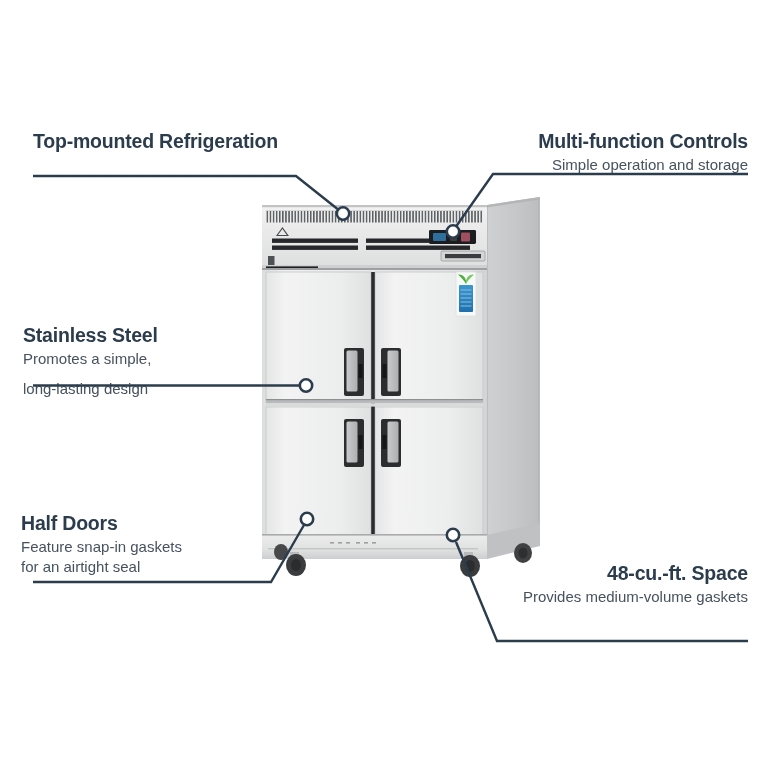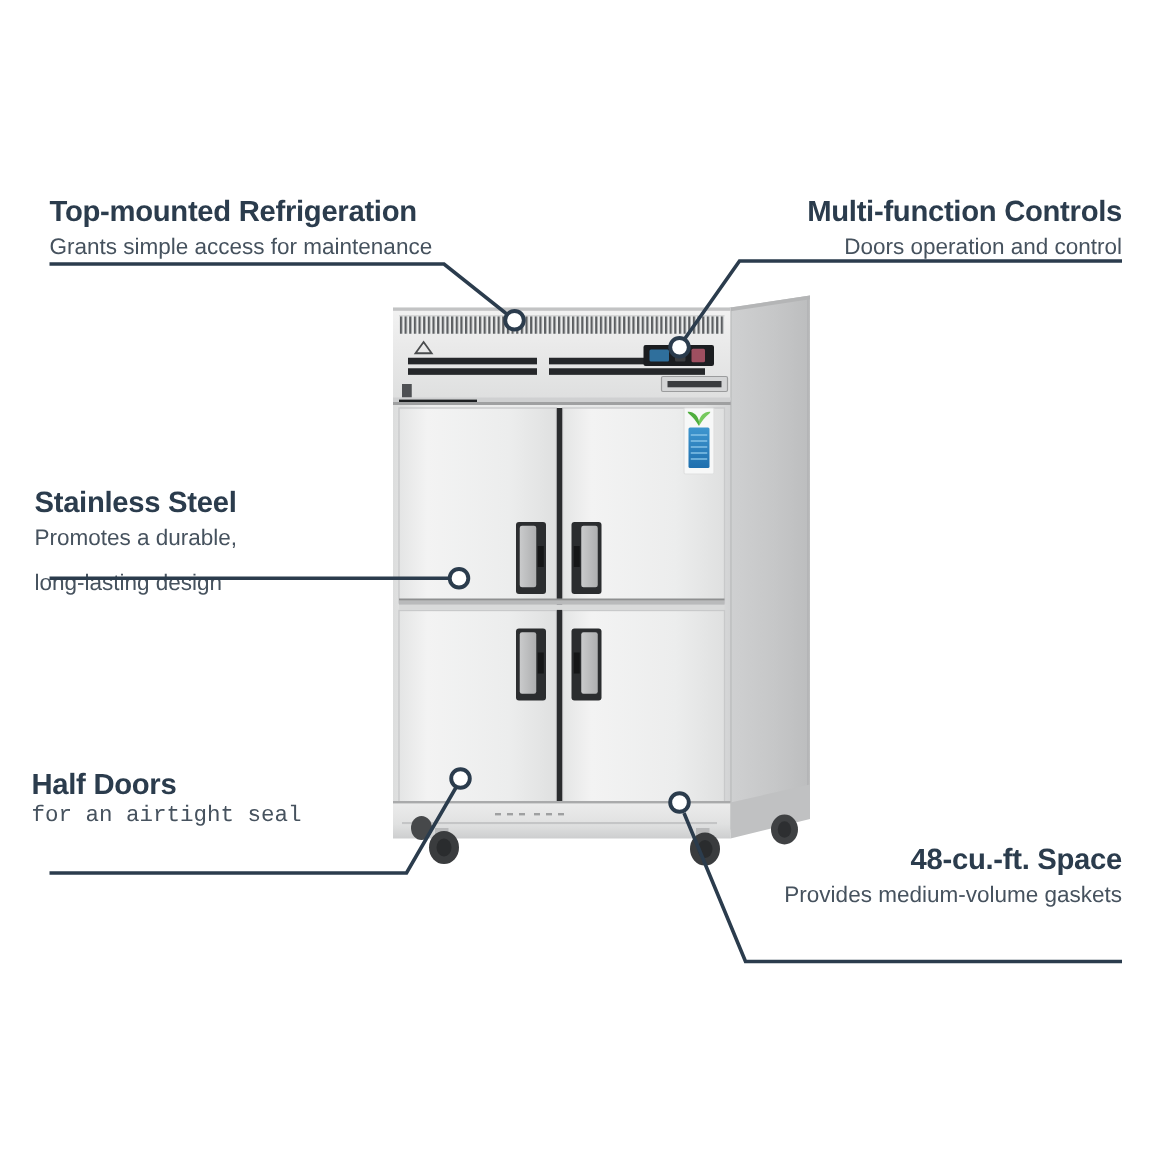--- a/index.html
+++ b/index.html
@@ -269,37 +269,37 @@
 
     <path class="lead-path" d="M33,582 L271,582 L304,525"></path>
     <circle class="lead-dot" cx="307" cy="519" r="6.2"></circle>
 
     <path class="lead-path" d="M456,542 L497,641 L748,641"></path>
     <circle class="lead-dot" cx="453" cy="535" r="6.2"></circle>
   </svg>
 
   <div class="callout align-left" style="left:33px; top:130px;">
     <div class="c-title">Top-mounted Refrigeration</div>
-    <div class="c-sub">Grants simple access for maintenance</div>
   </div>
 
   <div class="callout align-right" style="right:22px; top:130px;">
     <div class="c-title">Multi-function Controls</div>
-    <div class="c-sub">Doors operation and control</div>
+    <div class="c-sub">Simple operation and storage</div>
   </div>
 
   <div class="callout align-left" style="left:23px; top:324px;">
     <div class="c-title">Stainless Steel</div>
-    <div class="c-sub">Promotes a durable,</div>
+    <div class="c-sub">Promotes a simple,</div>
     <div class="c-sub" style="margin-top:10px;">long-lasting design</div>
   </div>
 
   <div class="callout align-left" style="left:21px; top:512px;">
     <div class="c-title">Half Doors</div>
-    <div class="c-sub" style="margin-top:0;font-family:Liberation Mono, monospace;">for an airtight seal</div>
+    <div class="c-sub">Feature snap-in gaskets</div>
+    <div class="c-sub" style="margin-top:0;">for an airtight seal</div>
   </div>
 
   <div class="callout align-right" style="right:22px; top:562px;">
     <div class="c-title">48-cu.-ft. Space</div>
     <div class="c-sub">Provides medium-volume gaskets</div>
   </div>
 
 </div>
 
 </body></html>

